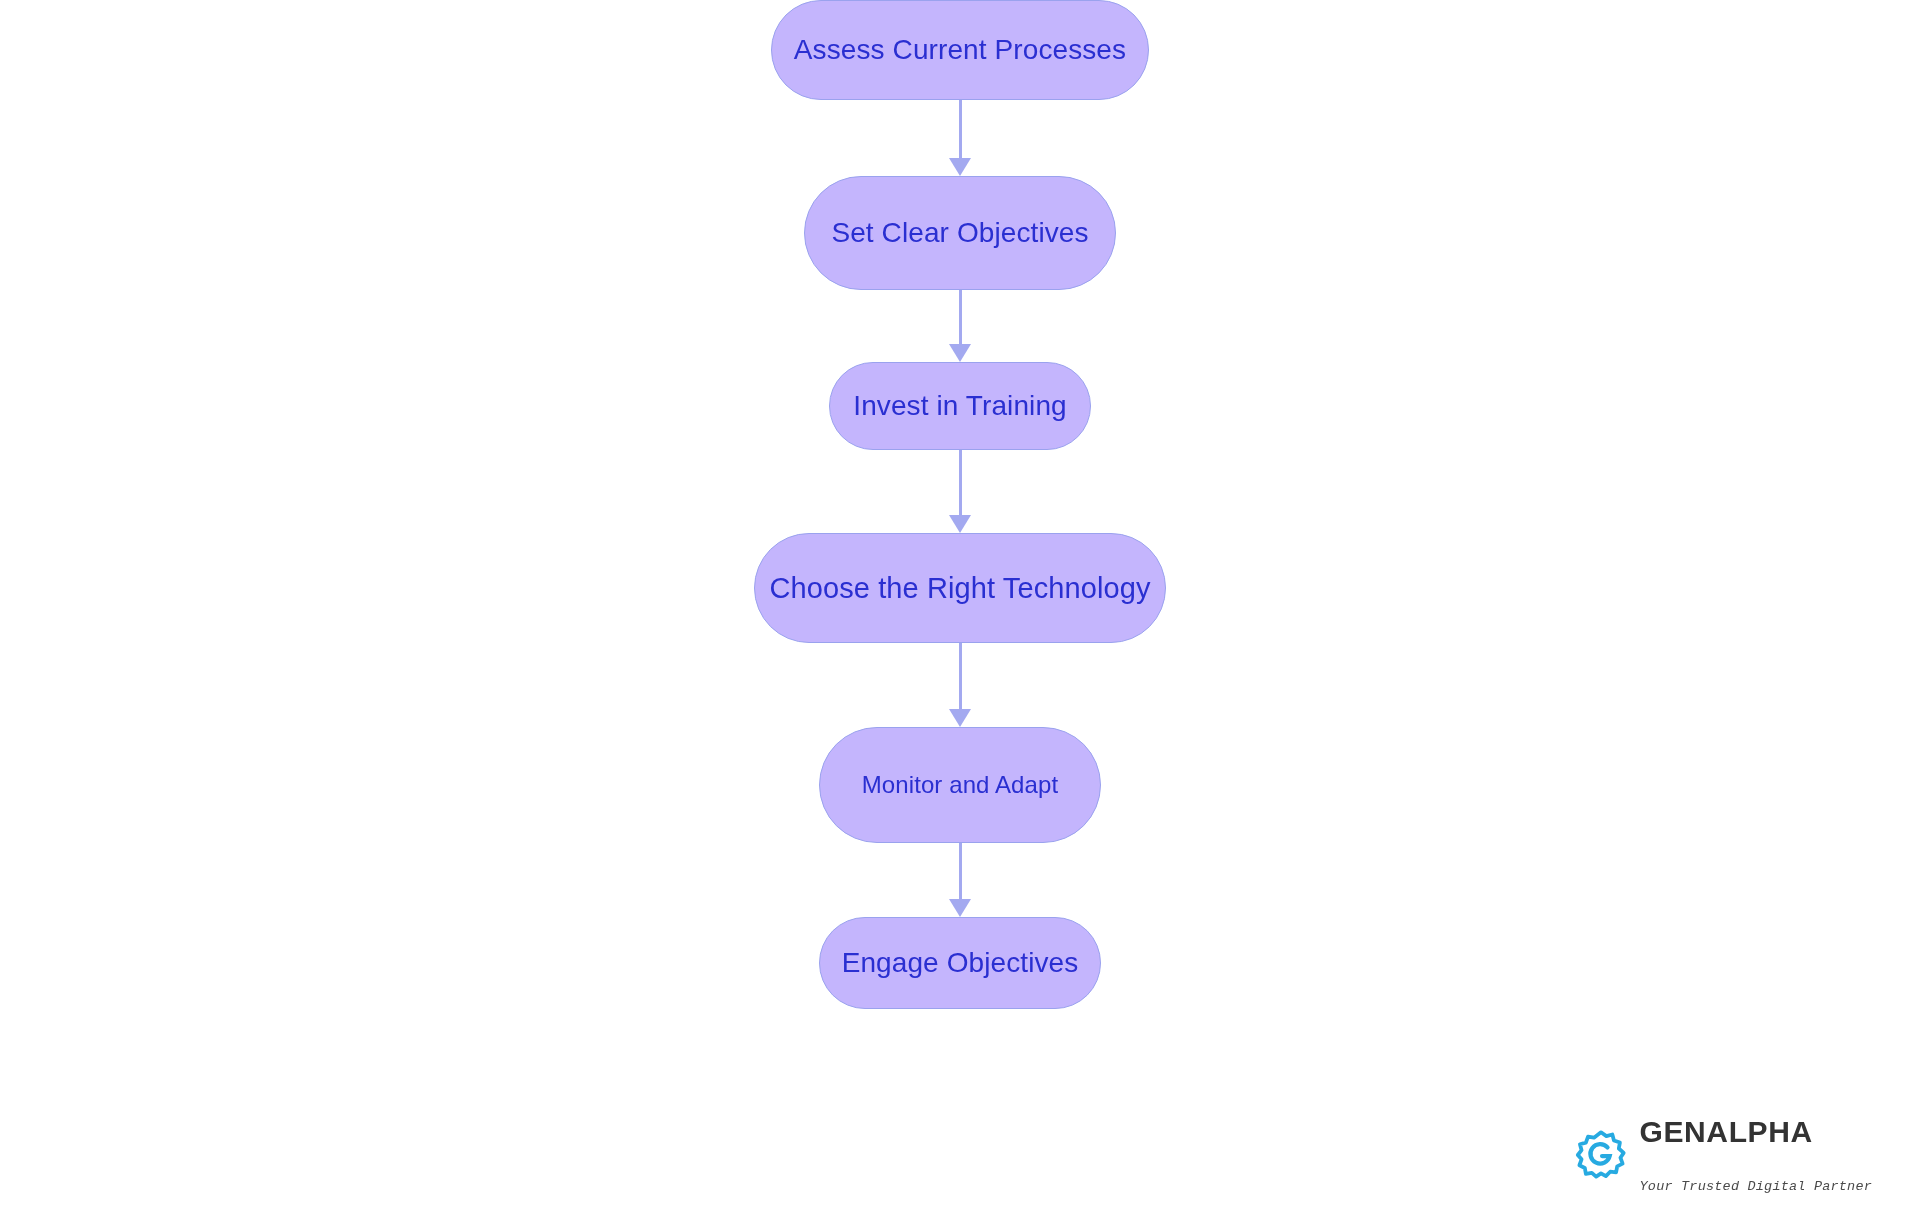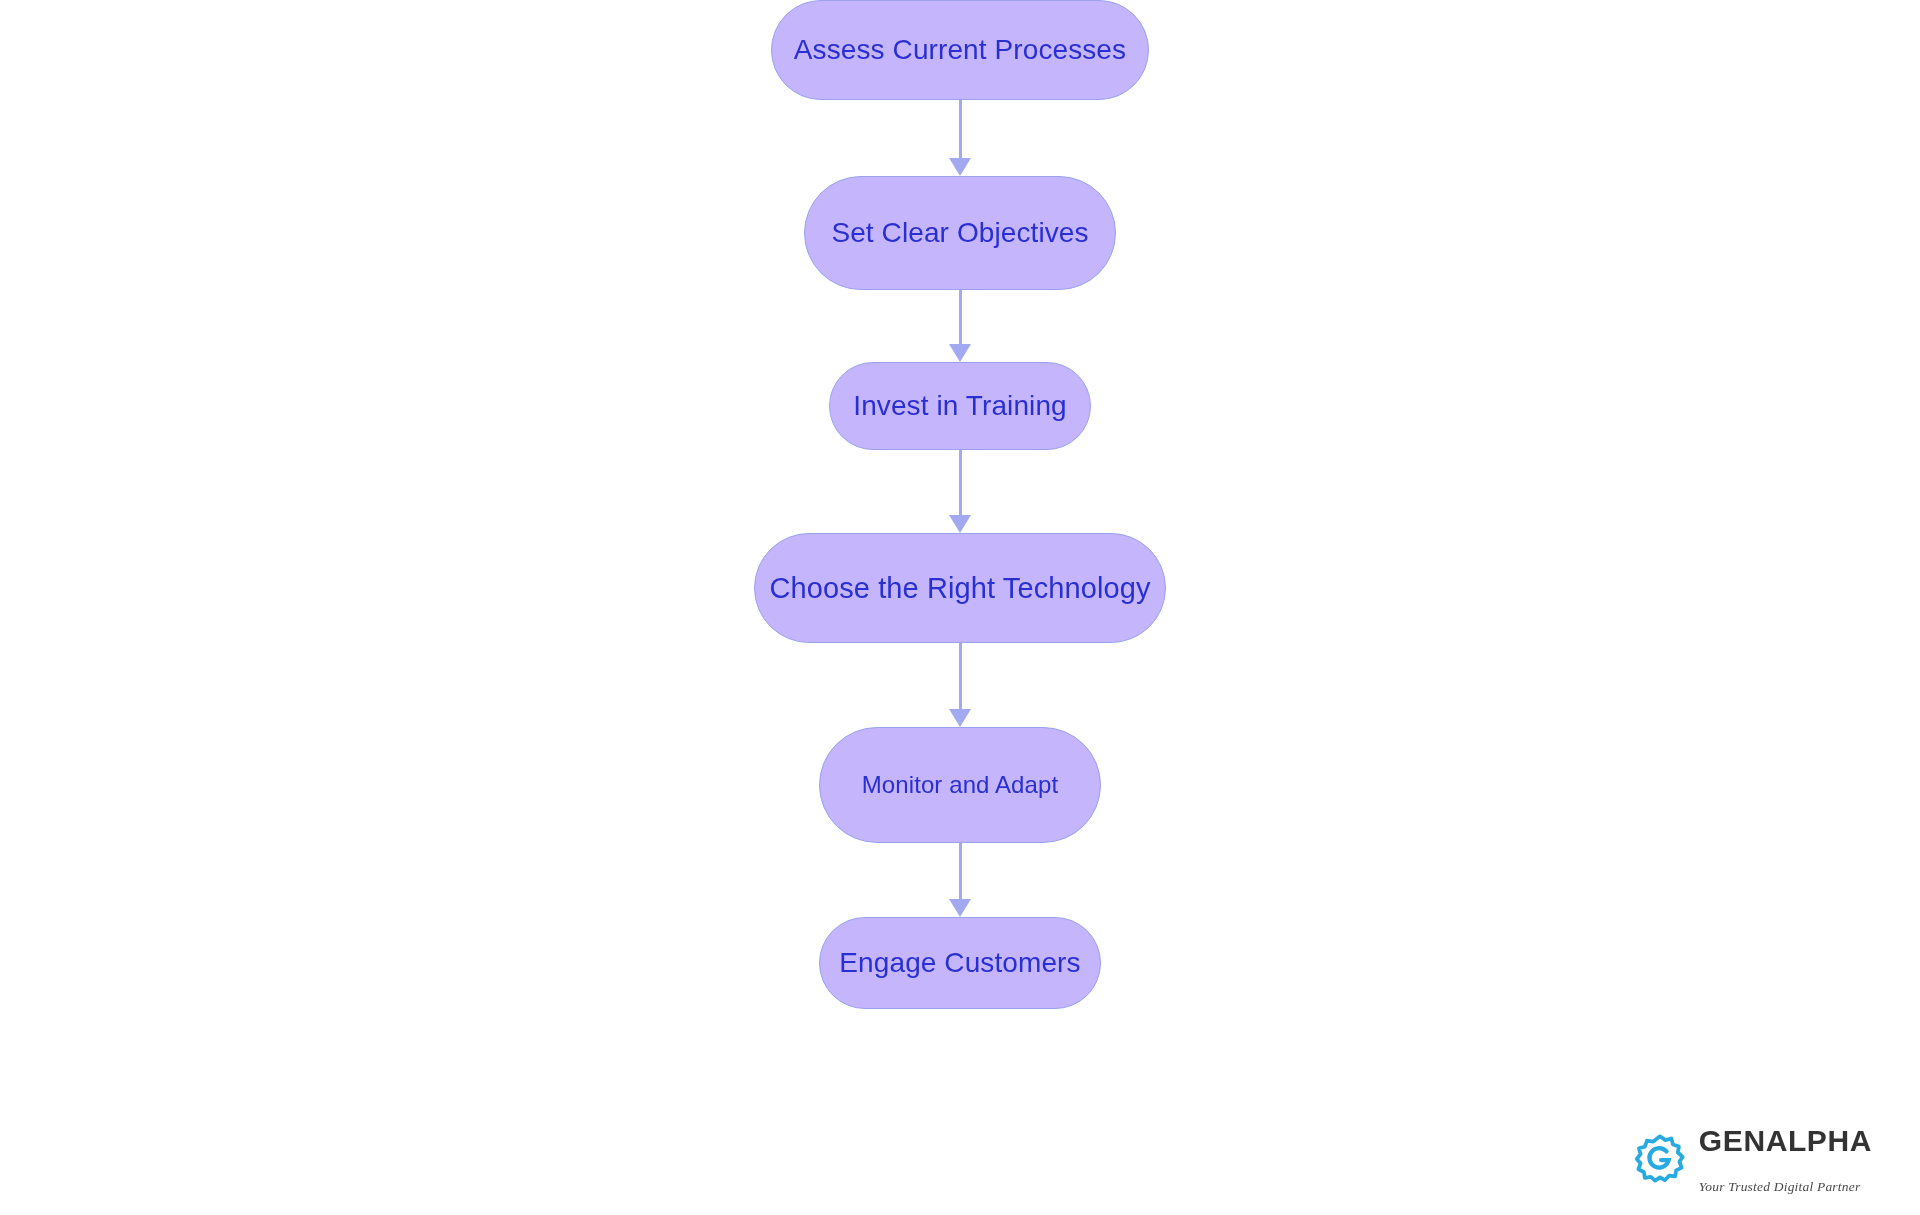--- a/index.html
+++ b/index.html
@@ -106,26 +106,26 @@
     gap: 21px;
   }
   #brand-logo .brand-name {
     font-family: "Liberation Sans", sans-serif;
     font-weight: bold;
     font-size: 30px;
     letter-spacing: 0.6px;
     color: #333333;
   }
   #brand-logo .brand-tagline {
-    font-family: Liberation Serif, serif;
+    font-family: Liberation Mono, monospace;
     font-style: italic;
     font-size: 13.5px;
     letter-spacing: 0.2px;
     color: #4a4a4a;
-    margin-top: 3px;
+    margin-top: 12px;
   }
 </style>
 </head>
 <body>
 
 <div id="flow-canvas">
 
   <div class="node node-0">
     <span class="node-label">Assess Current Processes</span>
   </div>
@@ -165,21 +165,21 @@
   <div class="node node-4">
     <span class="node-label">Monitor and Adapt</span>
   </div>
 
   <div class="connector conn-4">
     <div class="stem"></div>
     <div class="head"></div>
   </div>
 
   <div class="node node-5">
-    <span class="node-label">Engage Customers</span>
+    <span class="node-label">Engage Objectives</span>
   </div>
 
 </div>
 
 <div id="brand-logo">
   <span class="gear-wrap">
     <svg viewBox="0 0 100 100" width="54" height="54" xmlns="http://www.w3.org/2000/svg">
       <g fill="none" stroke="#27AAE1" stroke-width="7" stroke-linejoin="round" stroke-linecap="round">
         <path d="M50 8
                  L60 15 L71 12 L74 23 L85 27 L83 38 L92 46 L86 55 L90 66 L80 71 L78 82 L67 81 L59 89

